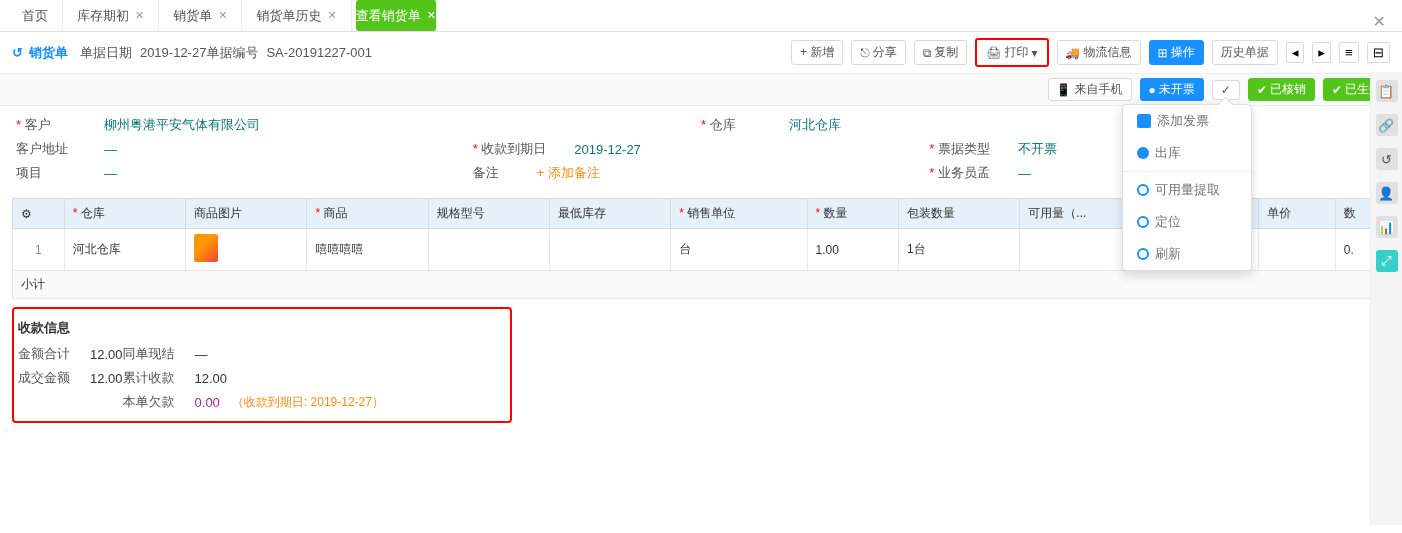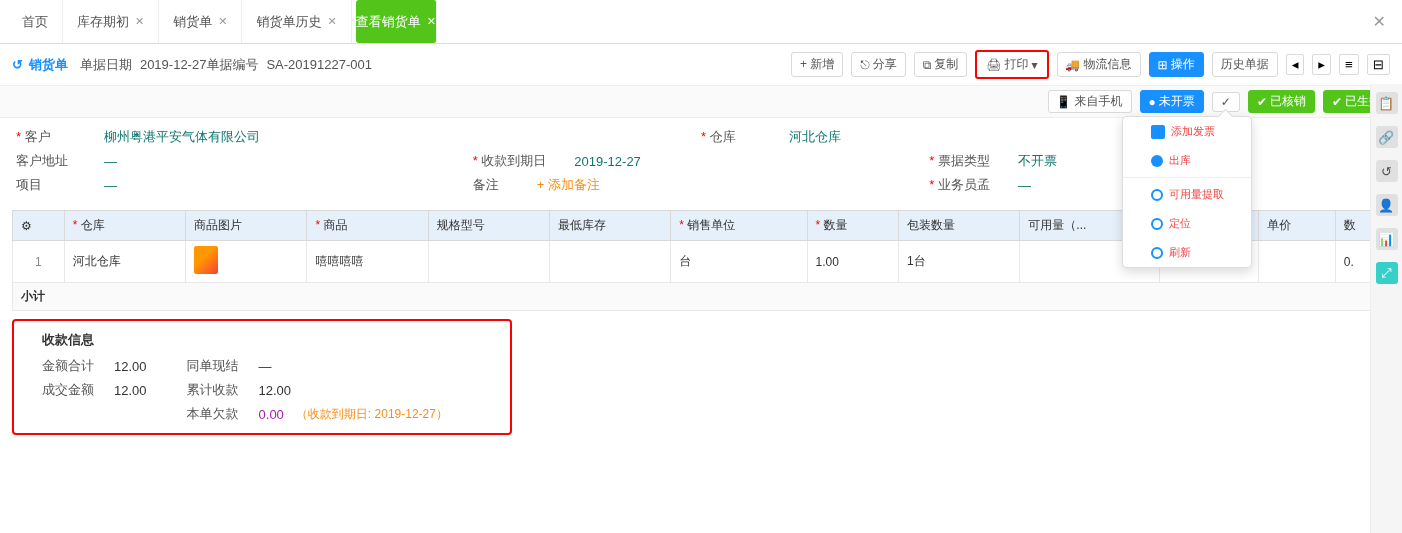--- a/index.html
+++ b/index.html
@@ -1,21 +1,21 @@
 <!DOCTYPE html>
 <html><head>
   <meta charset="utf-8">
   <style>
     * { box-sizing: border-box; margin: 0; padding: 0; }
     body { font-family: 'Microsoft YaHei', Arial, sans-serif; font-size: 13px; color: #333; background: #f0f2f5; overflow: hidden; }
 
     
     .tab-bar {
-      display: flex; align-items: center; background: #fff;
-      border-bottom: 1px solid #ddd; height: 44px; padding: 0 8px;
+      display: flex; align-items: flex-end; background: #fff;
+      border-bottom: 1px solid #ddd; height: 32px; padding: 0 8px;
       position: relative;
     }
     .tab-item {
       display: flex; align-items: center; padding: 0 14px; height: 100%;
       border-right: 1px solid #eee; cursor: pointer; font-size: 13px; color: #555;
       white-space: nowrap;
     }
     .tab-item .close-icon { margin-left: 6px; color: #999; font-size: 11px; cursor: pointer; }
     .tab-item-green { background: #52c41a; color: #fff !important; border-radius: 3px; margin-left: 6px; }
     .tab-item-green .close-icon { color: #fff !important; }
@@ -64,30 +64,30 @@
     .form-value-blue { color: #1890ff; }
 
     
     .table-wrap { padding: 0 12px; overflow-x: auto; }
     table { width: 100%; border-collapse: collapse; font-size: 12px; }
     thead tr { background: #e6f0fa; }
     th { padding: 6px 8px; border: 1px solid #d9d9d9; text-align: left; white-space: nowrap; color: #333; font-weight: normal; }
     th.required::before { content: '* '; color: red; }
     td { padding: 5px 8px; border: 1px solid #e8e8e8; white-space: nowrap; }
     .row-num { color: #888; text-align: center; }
-    .subtotal-row td { background: #fafafa; font-weight: bold; }
+    .subtotal-row td { background: #fafafa; font-weight: normal; }
 
     
     .bottom-section { display: flex; padding: 8px 12px; gap: 16px; }
     .payment-info {
-      border: 2px solid #f00; border-radius: 4px; padding: 10px 28px;
+      border: 2px solid #f00; border-radius: 4px; padding: 10px 4px;
       min-width: 500px; background: #fff;
     }
     .payment-title { font-weight: bold; font-size: 13px; margin-bottom: 8px; }
-    .payment-rows { display: flex; gap: 40px; }
+    .payment-rows { display: flex; }
     .payment-col { display: flex; flex-direction: column; gap: 6px; }
     .payment-row { display: flex; align-items: center; gap: 8px; font-size: 13px; }
     .payment-label { color: #555; min-width: 64px; }
     .payment-val { color: #333; }
     .payment-val-red { color: #a21caf; }
     .payment-val-orange { color: #fa8c16; }
 
     
     .dropdown-overlay {
       position: absolute; top: 72px; right: 150px;
@@ -95,21 +95,21 @@
       box-shadow: 0 4px 12px rgba(0,0,0,0.15); min-width: 130px; z-index: 100;
     }
     .dropdown-overlay::before {
       content: ''; position: absolute; top: -6px; right: 20px;
       width: 10px; height: 10px; background: #fff;
       border-left: 1px solid #ddd; border-top: 1px solid #ddd;
       transform: rotate(45deg);
     }
     .dropdown-item {
       display: flex; align-items: center; gap: 6px; padding: 7px 14px;
-      cursor: pointer; font-size: 11px; color: #ef4444; margin-left: 14px;
+      cursor: pointer; font-size: 13px; color: #737373;
     }
     .dropdown-divider { height: 1px; background: #eee; margin: 2px 0; }
     .dropdown-icon-sq { width: 14px; height: 14px; background: #1890ff; border-radius: 2px; display: inline-block; flex-shrink: 0; }
     .dropdown-icon-circle { width: 12px; height: 12px; background: #1890ff; border-radius: 50%; display: inline-block; flex-shrink: 0; }
     .dropdown-icon-circle-outline { width: 12px; height: 12px; border: 2px solid #1890ff; border-radius: 50%; display: inline-block; flex-shrink: 0; }
 
     
     .print-highlight {
       border: 2px solid #f00; border-radius: 3px; padding: 1px;
       display: inline-flex;

